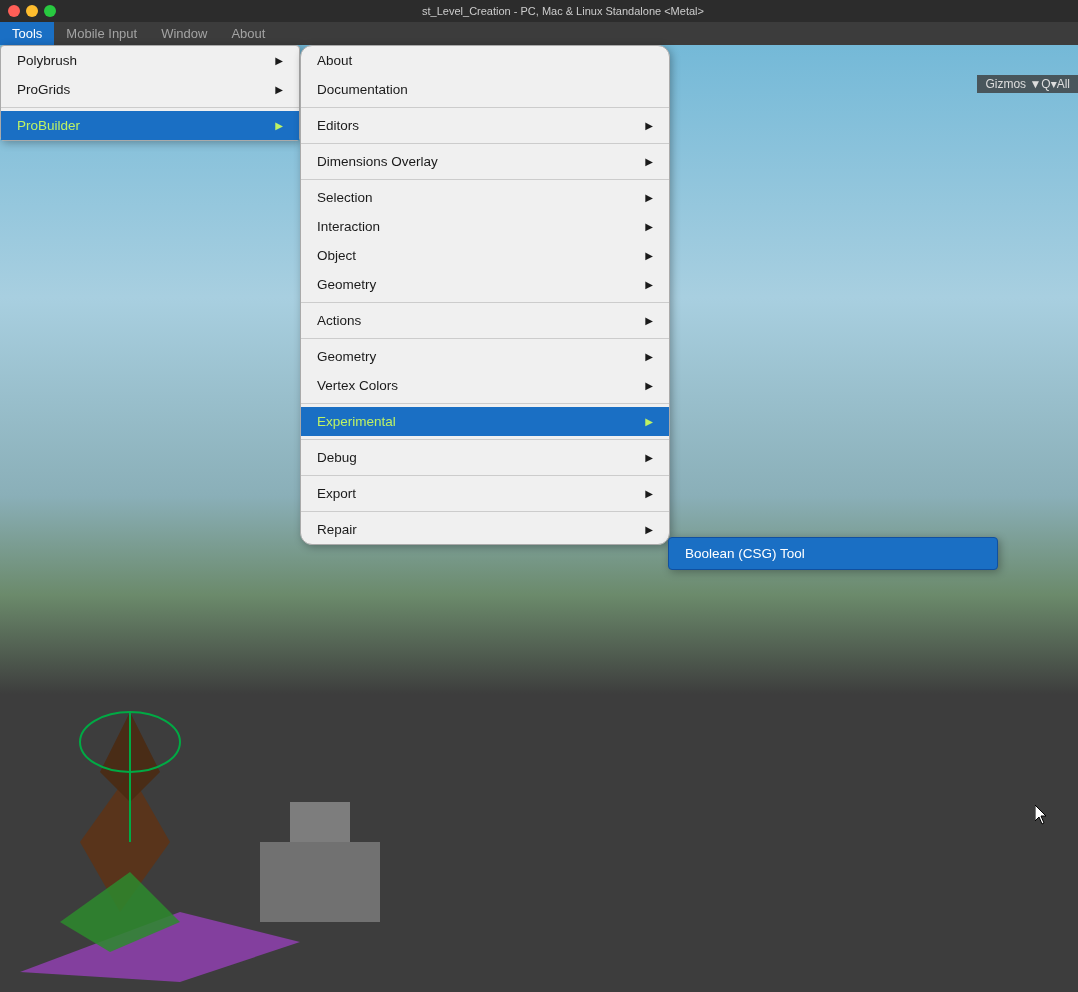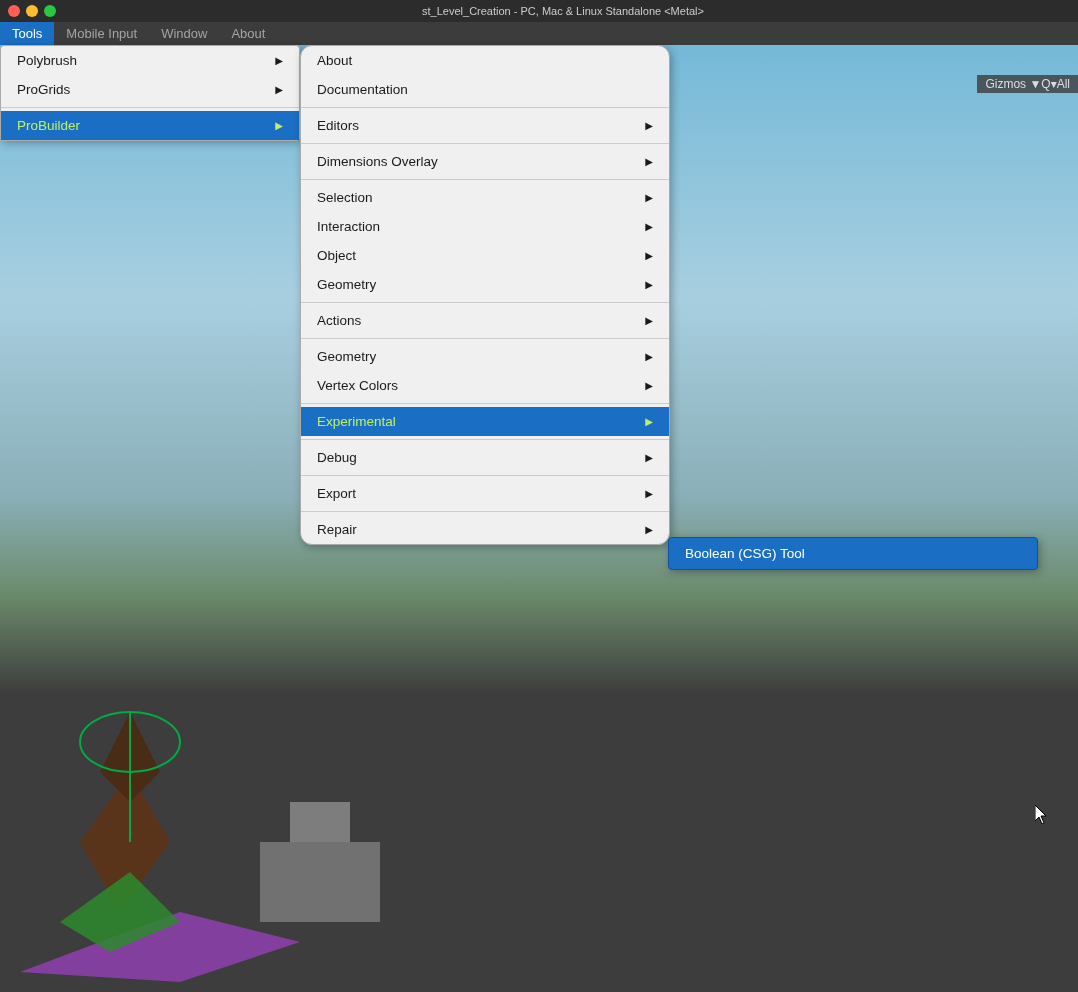--- a/index.html
+++ b/index.html
@@ -130,21 +130,21 @@
       border-radius: 12px;
       box-shadow: 2px 2px 8px rgba(0,0,0,0.3);
       z-index: 101;
     }
 
     
     .experimental-submenu {
       position: absolute;
       top: 537px;
       left: 668px;
-      width: 370px;
+      width: 330px;
       background: #1a6fc4;
       border: 1px solid #1050a0;
       border-radius: 4px;
       box-shadow: 2px 2px 8px rgba(0,0,0,0.3);
       z-index: 102;
     }
 
     .experimental-submenu-item {
       display: flex;
       align-items: center;

